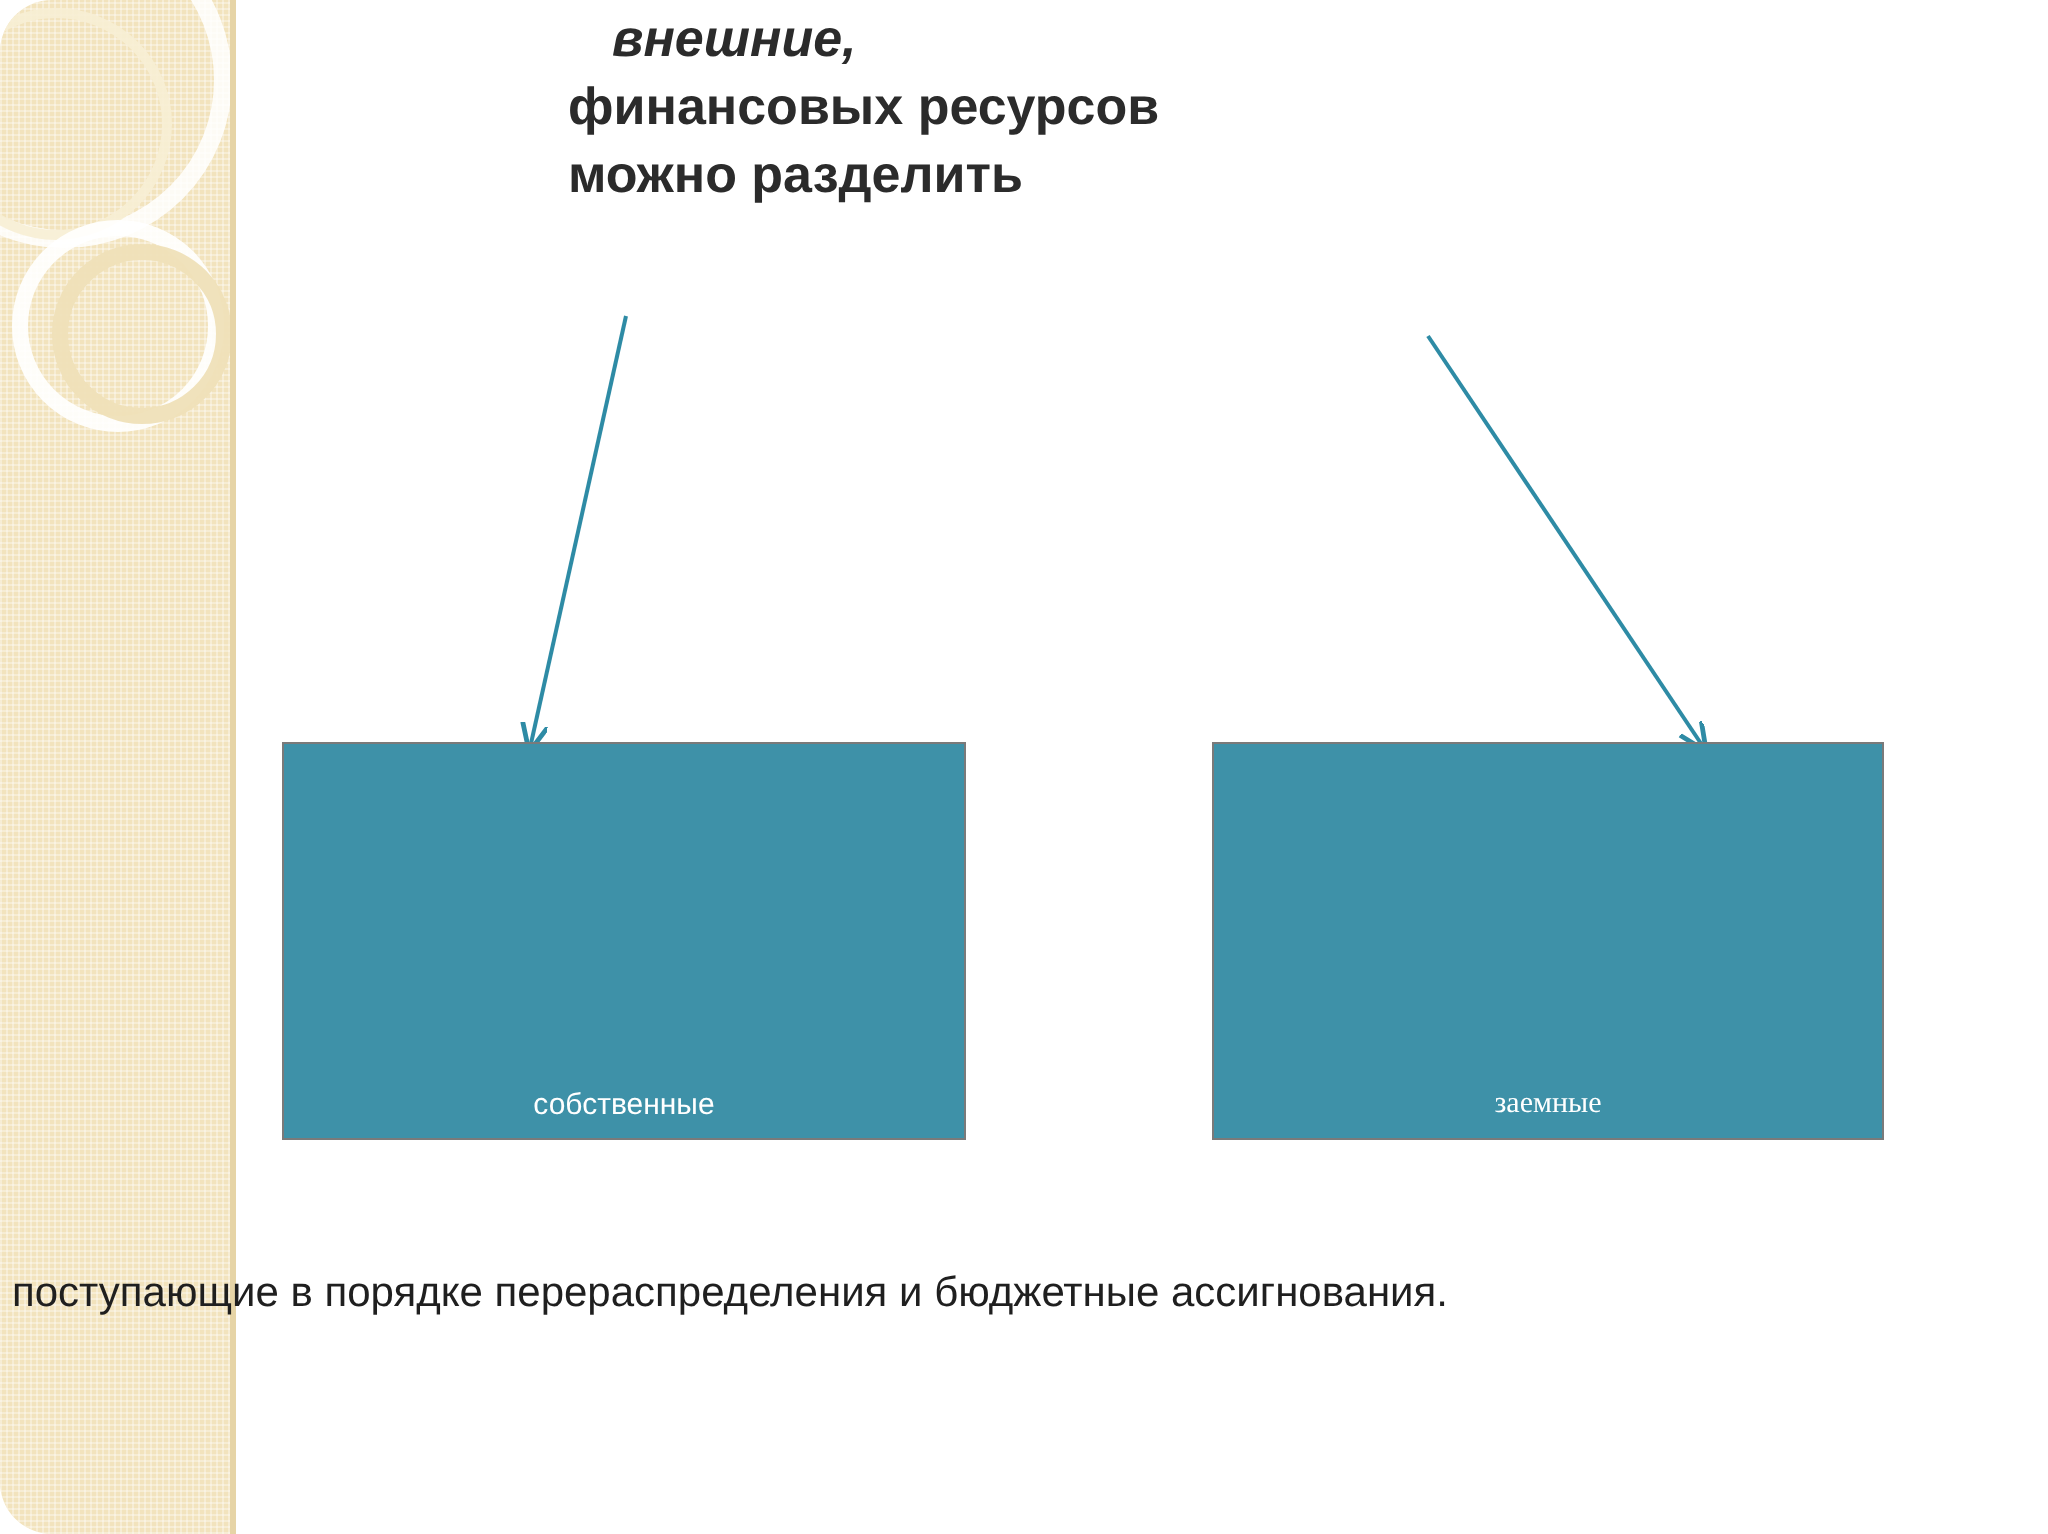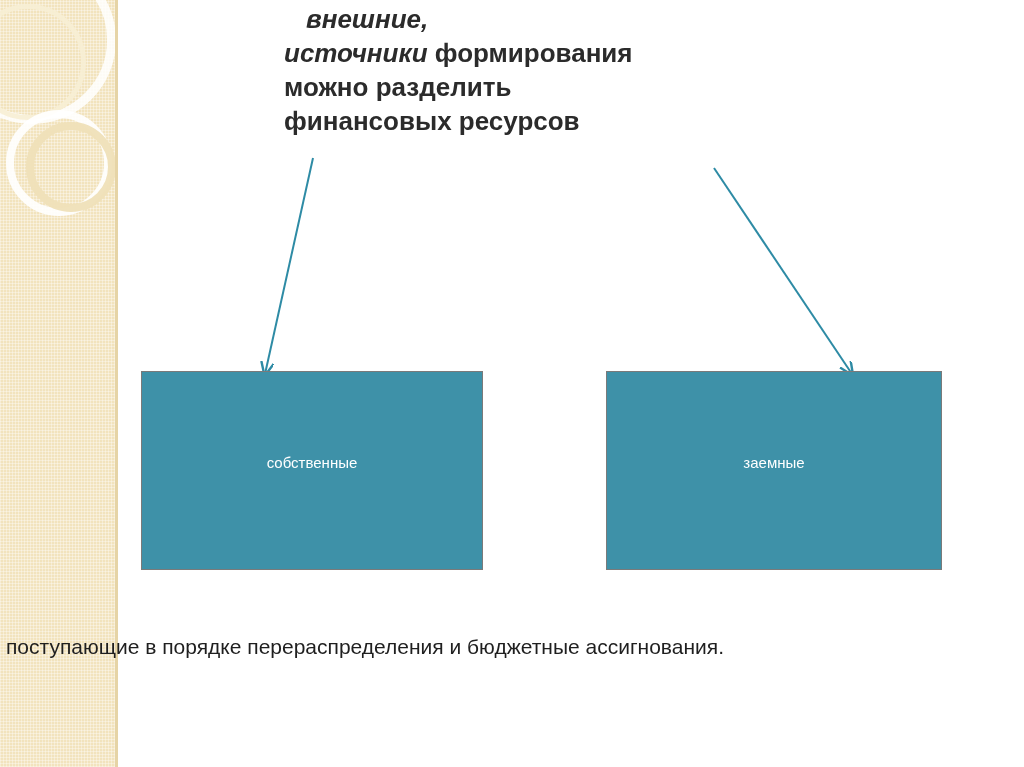--- a/index.html
+++ b/index.html
@@ -9,20 +9,21 @@
   }
   body {
     font-family: "Liberation Sans", sans-serif;
   }
   #slide {
     position: relative;
     width: 1024px;
     height: 767px;
     background: #ffffff;
     overflow: hidden;
+    border-radius: 26px;
   }
 
   
   .left-band {
     position: absolute;
     left: 0;
     top: 0;
     width: 118px;
     height: 767px;
     background: #f2e3bd;
@@ -100,35 +101,36 @@
     font-style: italic;
   }
 
   
   .box {
     position: absolute;
     background: #3e91a8;
     border: 1px solid #7a7a7a;
     color: #ffffff;
     display: flex;
-    align-items: center;
+    align-items: flex-end;
     justify-content: center;
     font-size: 15px;
   }
   .box-left {
     left: 141px;
     top: 371px;
     width: 340px;
     height: 197px;
   }
   .box-right {
     left: 606px;
     top: 371px;
     width: 334px;
     height: 197px;
+    font-family: Liberation Serif, serif;
   }
   .box-label {
     position: relative;
     top: -8px;
   }
 
   
   .arrows {
     position: absolute;
     left: 0;
@@ -157,23 +159,22 @@
   <div class="left-band">
     <div class="ring ring-a"></div>
     <div class="ring ring-d"></div>
     <div class="ring ring-b"></div>
     <div class="ring ring-c"></div>
     <div class="edge"></div>
   </div>
 
   <div class="title-block">
     <div class="line1">внешние,</div>
-    <div><span class="em">источники</span><span> формирования</span></div>
+    <div>финансовых ресурсов</div>
     <div>можно разделить</div>
-    <div>финансовых ресурсов</div>
   </div>
 
   <svg class="arrows" viewBox="0 0 1024 767">
     <defs>
       <marker id="head" markerWidth="10" markerHeight="10" refX="6" refY="3.2" orient="auto" markerUnits="strokeWidth">
         <path d="M0,0 L7,3.2 L0,6.4" fill="none" stroke="#2e8ba5" stroke-width="1.2"></path>
       </marker>
     </defs>
     <line x1="313" y1="158" x2="265" y2="374" stroke="#2e8ba5" stroke-width="2" marker-end="url(#head)"></line>
     <line x1="714" y1="168" x2="852" y2="374" stroke="#2e8ba5" stroke-width="2" marker-end="url(#head)"></line>

